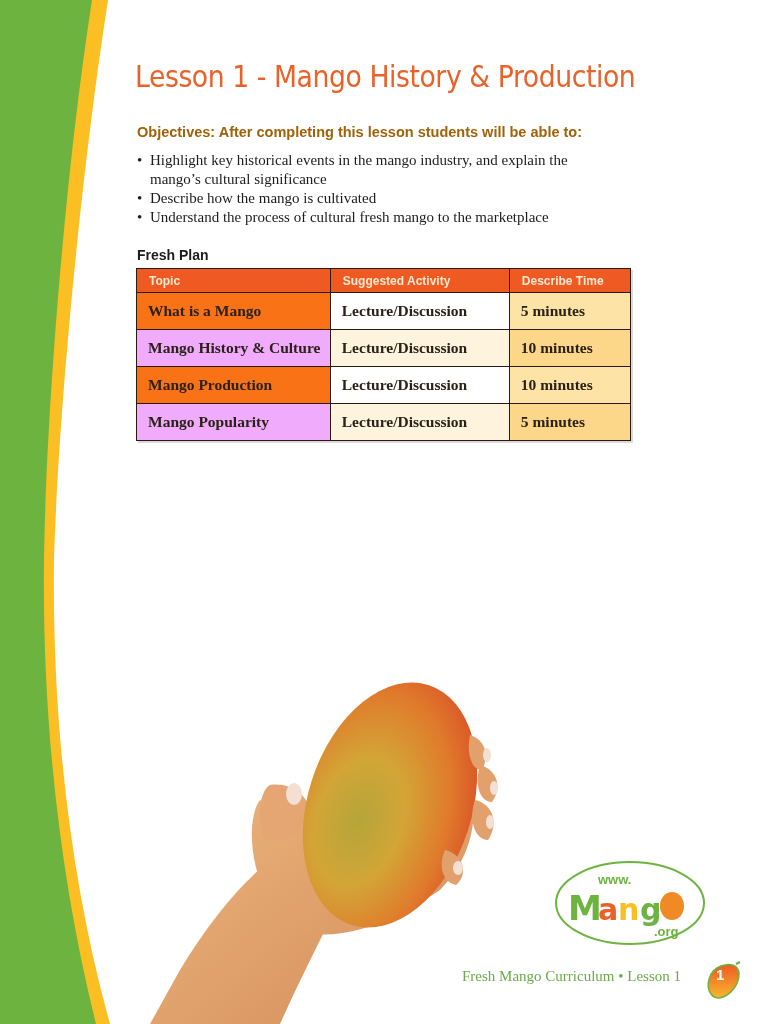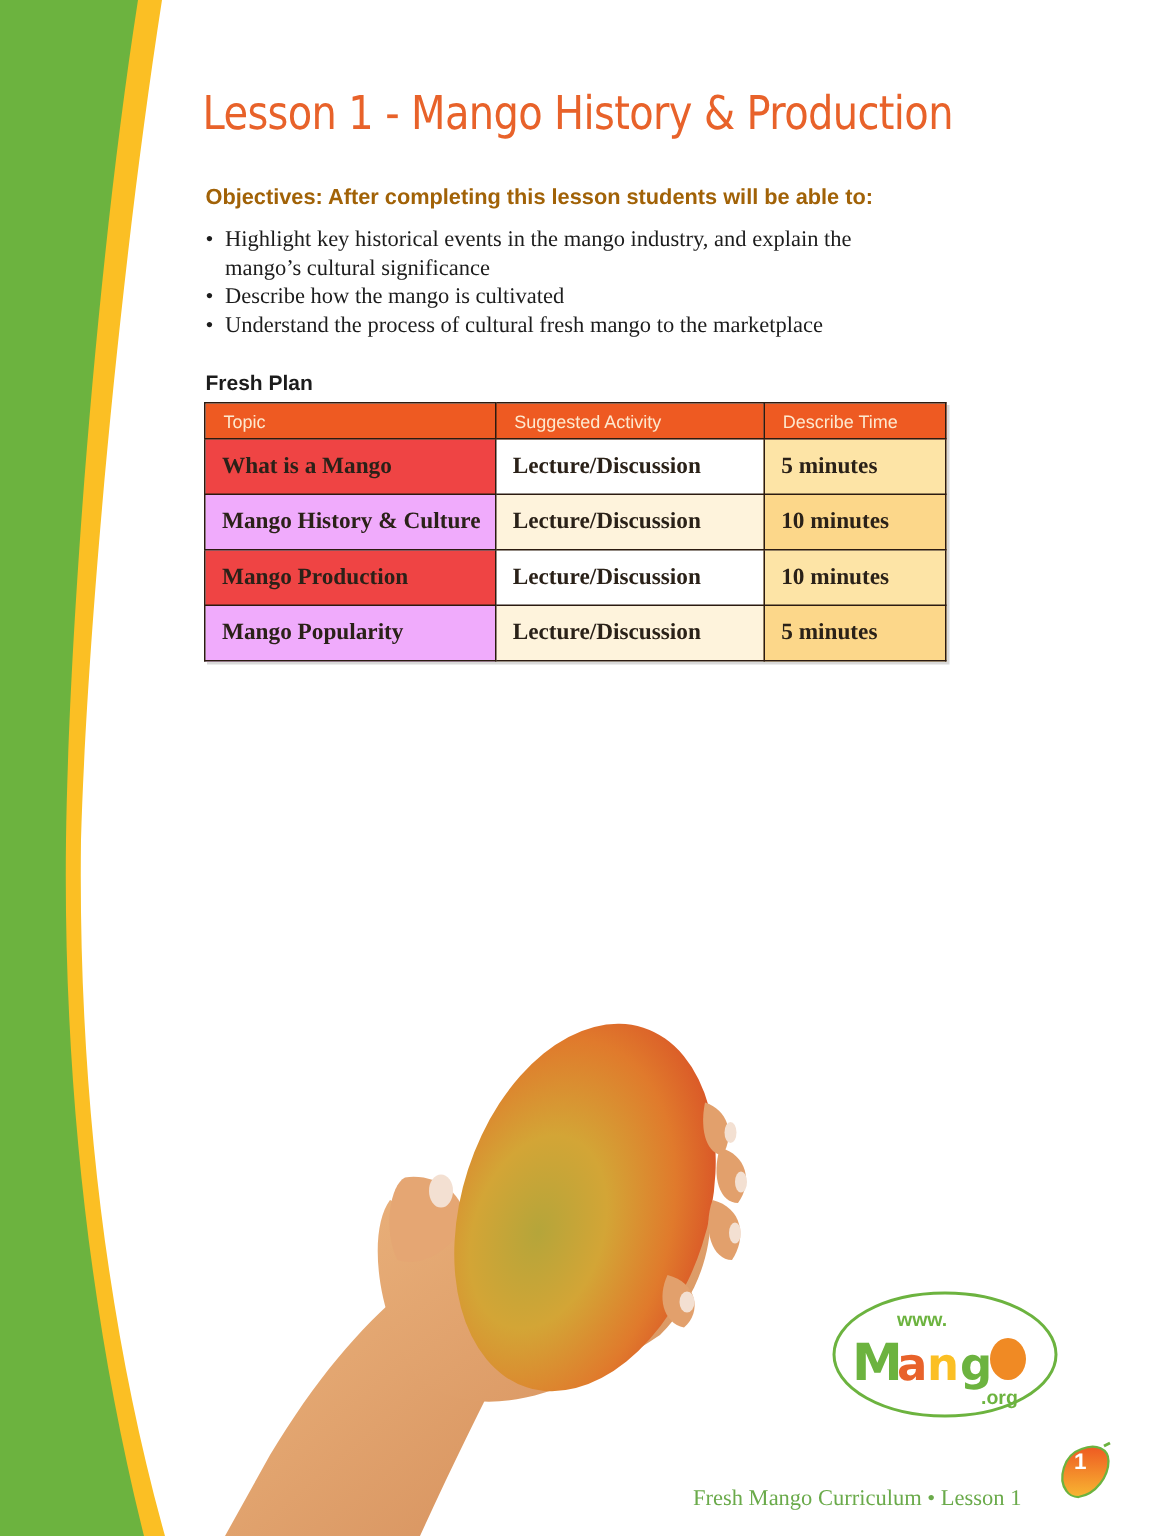--- a/index.html
+++ b/index.html
@@ -5,33 +5,33 @@
     html, body { margin:0; padding:0; }
     body { width:768px; height:1024px; position:relative; overflow:hidden; background:#ffffff; font-family:"Liberation Serif", serif; }
     .swoosh { position:absolute; left:0; top:0; width:768px; height:1024px; }
     .title { position:absolute; left:135px; top:58px; font-family:"DejaVu Sans", sans-serif; font-size:31px; color:#e8622a; letter-spacing:-0.5px; transform:scaleX(0.86); transform-origin:left top; white-space:nowrap; font-weight:normal; }
     .objectives-heading { position:absolute; left:137px; top:124px; font-family:"Liberation Sans", sans-serif; font-weight:bold; font-size:14.5px; color:#a16207; white-space:nowrap; }
     .obj-list { position:absolute; left:137px; top:151px; margin:0; padding:0; list-style:none; font-size:15px; color:#1c1c1c; line-height:19px; width:480px; }
     .obj-list li { position:relative; padding-left:13px; }
     .obj-list li::before { content:"•"; position:absolute; left:0; top:0; }
     .plan-heading { position:absolute; left:137px; top:247px; font-family:"Liberation Sans", sans-serif; font-weight:bold; font-size:14px; color:#1c1c1c; }
     table.plan { position:absolute; left:136px; top:268px; border-collapse:collapse; width:495px; box-shadow: 2px 2px 0 rgba(0,0,0,0.15); }
-    table.plan th { background:#ee5a22; color:#fde9cf; font-family:"Liberation Sans", sans-serif; font-weight:normal; font-size:12px; text-align:left; padding:0 0 0 12px; height:23px; border:1px solid #2b1a10; }
+    table.plan th { background:#ee5a22; color:#fde9cf; font-family:"Liberation Sans", sans-serif; font-weight:bold; font-size:12px; text-align:left; padding:0 0 0 12px; height:23px; border:1px solid #2b1a10; }
     table.plan td { font-size:15.5px; font-weight:bold; color:#2a2118; padding:0 0 0 11px; height:36px; border:1px solid #2b1a10; white-space:nowrap; }
-    table.plan td.c-topic { width:182px; background:#ef4444; }
+    table.plan td.c-topic { width:182px; background:#f97316; }
     table.plan td.c-act { width:168px; background:#ffffff; font-weight:bold; }
     table.plan td.c-time { width:110px; background:#fde4a6; }
     table.plan tr.alt td.c-topic { background:#f0abfc;margin-top:12px; }
     table.plan tr.alt td.c-act { background:#fef3dc; }
     table.plan tr.alt td.c-time { background:#fcd78a; }
     table.plan td.c-act { font-weight:normal; }
     table.plan td.c-act span { font-weight:bold; }
     .photo { position:absolute; left:150px; top:670px; width:370px; height:354px; }
     .logo { position:absolute; left:554px; top:860px; width:152px; height:86px; }
-    .footer-text { position:absolute; left:462px; top:968px; font-size:15px; color:#6aaa4a; white-space:nowrap;margin-top:23px; }
+    .footer-text { position:absolute; left:462px; top:968px; font-size:15px; color:#6aaa4a; white-space:nowrap; }
     .page-badge { position:absolute; left:703px; top:960px; width:42px; height:40px; }
     .page-num { position:absolute; left:716px; top:966px; font-family:"Liberation Sans", sans-serif; font-weight:bold; color:#ffffff; font-size:15px; }
   </style>
 </head>
 <body>
 
 <svg class="swoosh" viewBox="0 0 768 1024" xmlns="http://www.w3.org/2000/svg">
   <path d="M0,0 L108,0 C80,180 58,420 54,560 C52,720 70,880 110,1024 L0,1024 Z" fill="#fbbf24"></path>
   <path d="M0,0 L92,0 C64,180 46,420 44,560 C42,720 60,880 96,1024 L0,1024 Z" fill="#6cb33f"></path>
 </svg>

